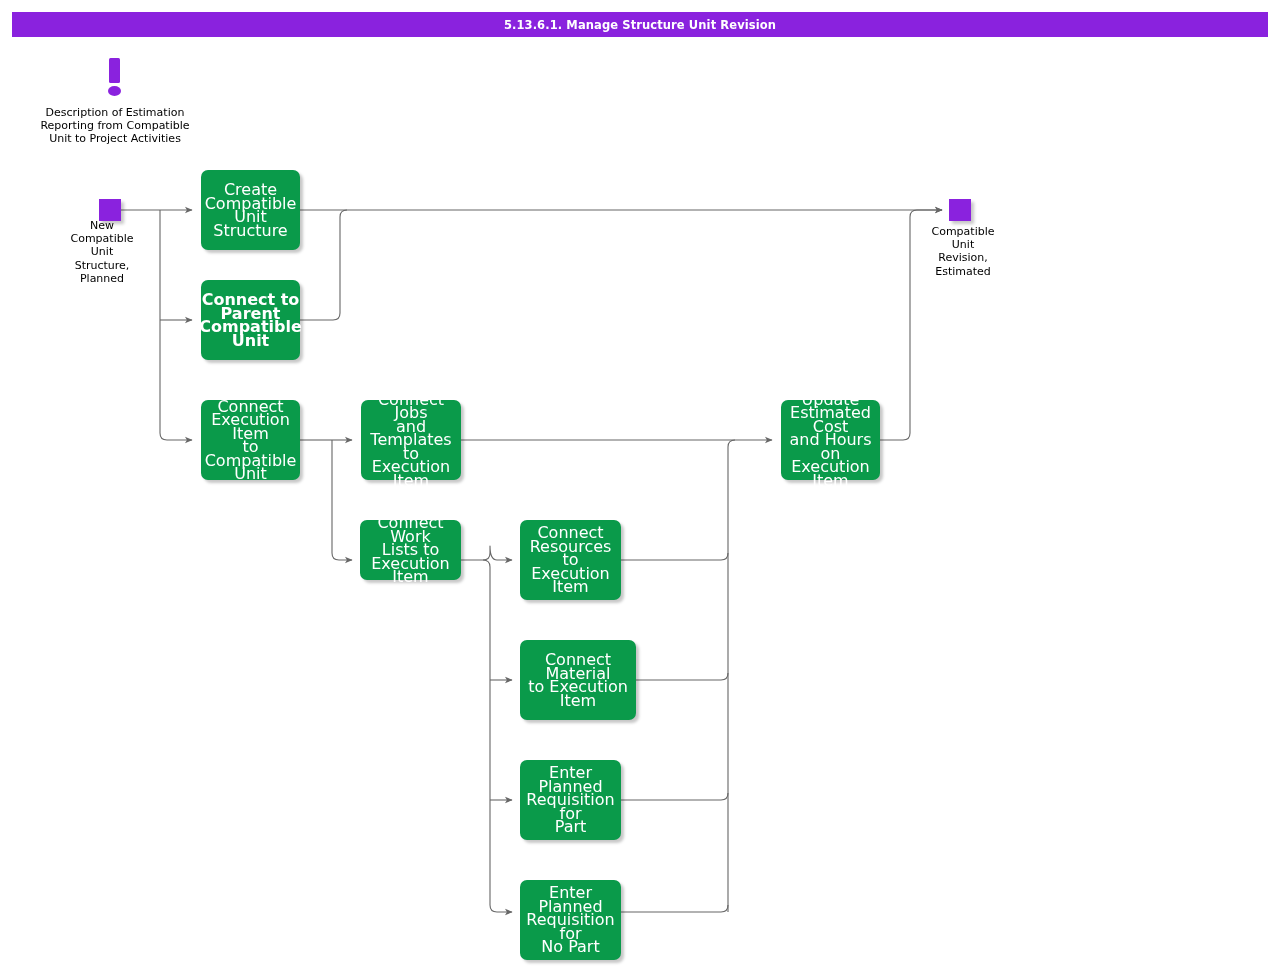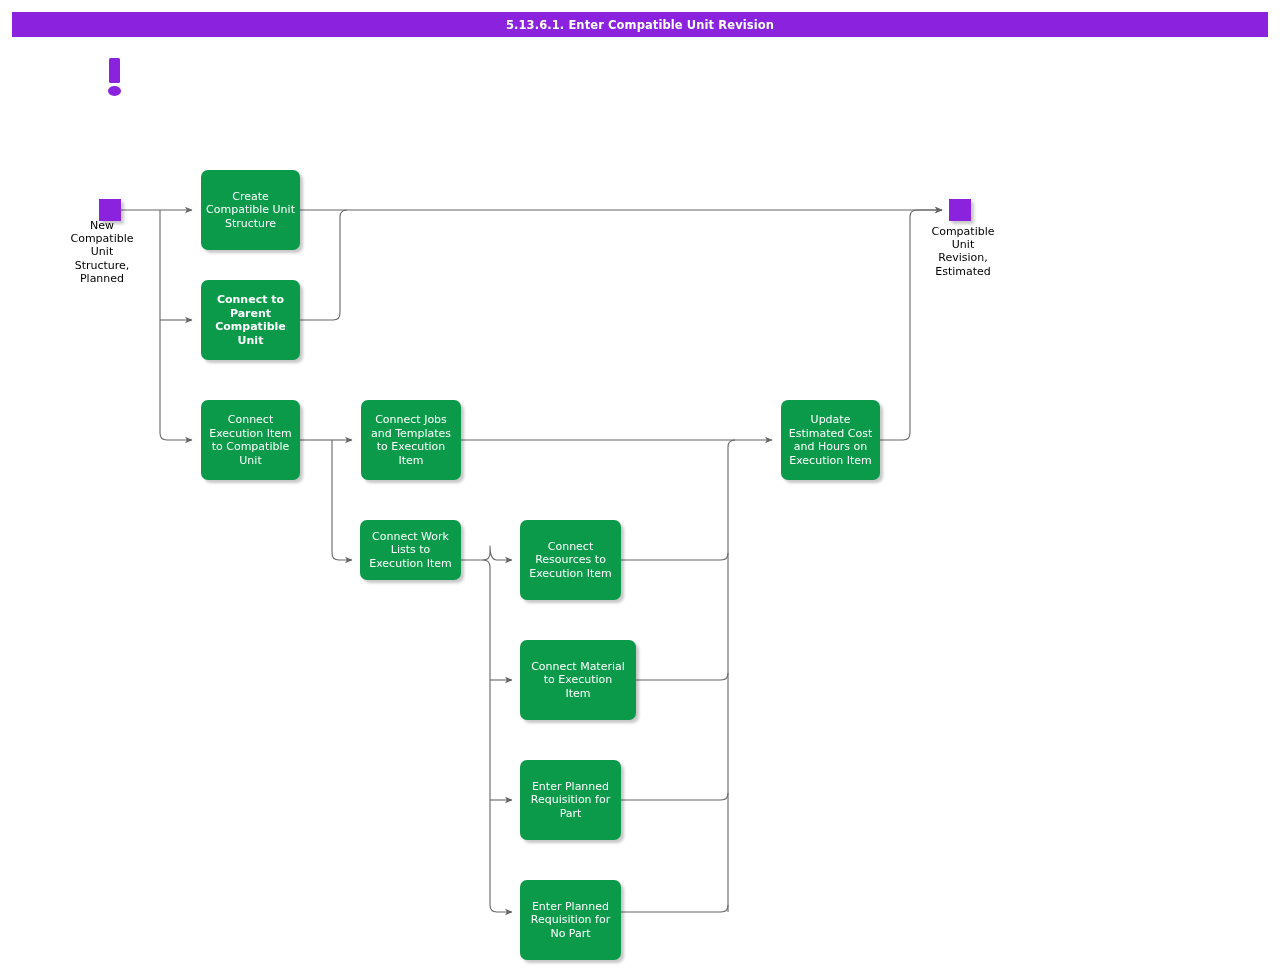--- a/index.html
+++ b/index.html
@@ -44,21 +44,21 @@
     width: 1280px;
     height: 970px;
     pointer-events: none;
   }
   
   .node {
     position: absolute;
     background: #0a9a4a;
     border-radius: 7px;
     color: #ffffff;
-    font-size: 11px;
+    font-size: 16px;
     line-height: 13.5px;
     font-family: "DejaVu Sans", sans-serif;
     display: flex;
     align-items: center;
     justify-content: center;
     text-align: center;
     box-sizing: border-box;
     padding: 3px 5px;
     box-shadow: 3px 3px 3px rgba(0,0,0,0.22);
     white-space: pre-line;
@@ -94,21 +94,21 @@
     text-align: center;
     font-family: "DejaVu Sans", sans-serif;
     white-space: pre-line;
   }
 </style>
 </head>
 <body>
 
 <div id="canvas">
 
-  <div class="titlebar">5.13.6.1. Enter Compatible Unit Revision</div>
+  <div class="titlebar">5.13.6.1. Manage Structure Unit Revision</div>
 
   <svg id="links" viewBox="0 0 1280 970" width="1280" height="970">
     <defs>
       <marker id="arrow" viewBox="0 0 10 10" refX="9.2" refY="5" markerWidth="7" markerHeight="7" orient="auto-start-reverse">
         <path d="M 0 0.6 L 10 5 L 0 9.4 L 2.6 5 Z" fill="#666666"></path>
       </marker>
     </defs>
     <g fill="none" stroke="#666666" stroke-width="1.1" stroke-linejoin="round" stroke-linecap="butt">
 
       <path d="M 121 210 L 160 210 L 192 210" marker-end="url(#arrow)"></path>
@@ -144,20 +144,23 @@
 
   <div class="note-icon" style="left: 102px; top: 56px;">
     <svg viewBox="0 0 26 46" width="26" height="46">
       <g transform="translate(4,2)">
         <rect x="3" y="0" width="11" height="25" rx="1.5" fill="#8A22DE" style="filter:none"></rect>
         <ellipse cx="8.5" cy="33" rx="6.5" ry="5" fill="#8A22DE"></ellipse>
         <rect x="5" y="2" width="11" height="25" rx="1.5" fill="#8A22DE" opacity="0"></rect>
       </g>
     </svg>
   </div>
+  <div class="note-label" style="left:25px; top:106px; width:180px;">Description of Estimation
+Reporting from Compatible
+Unit to Project Activities</div>
 
   <div class="terminator" style="left:99px; top:199px;"></div>
   <div class="term-label" style="left:40px; top:219px; width:124px;">New
 Compatible
 Unit
 Structure,
 Planned</div>
 
   <div class="terminator" style="left:949px; top:199px;"></div>
   <div class="term-label" style="left:901px; top:225px; width:124px;">Compatible

